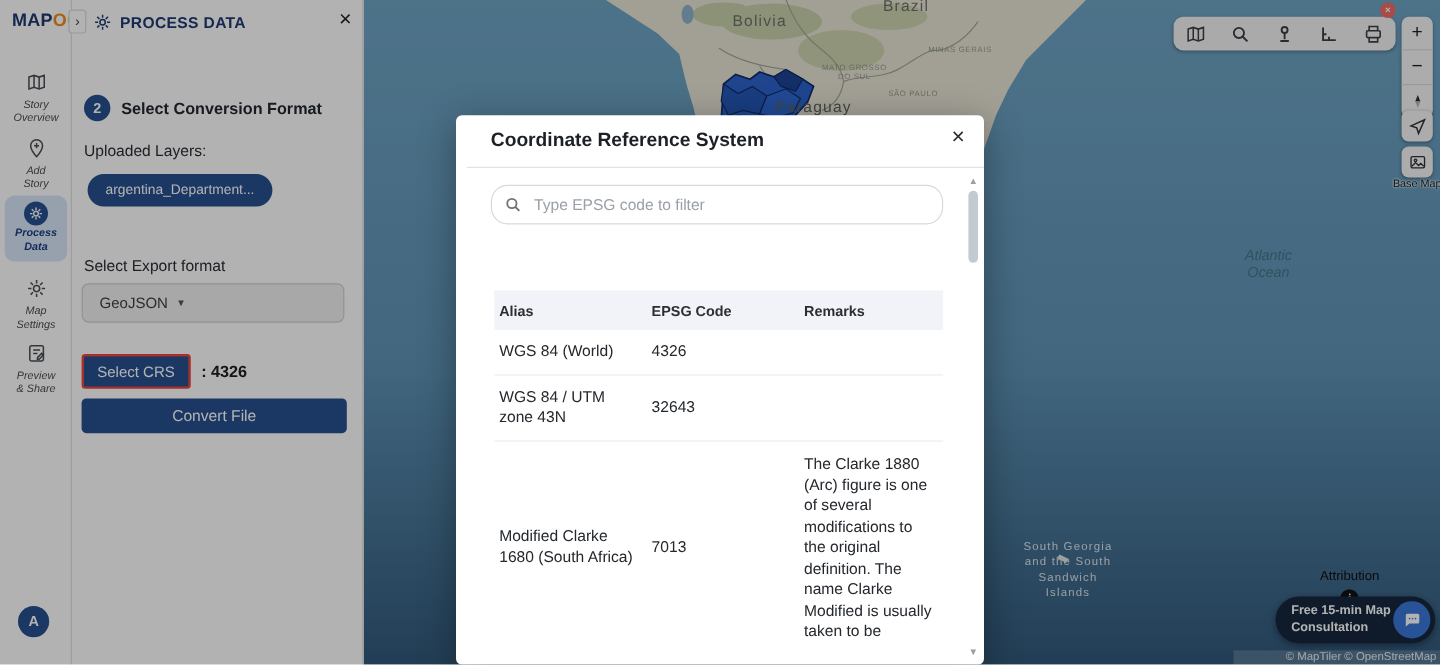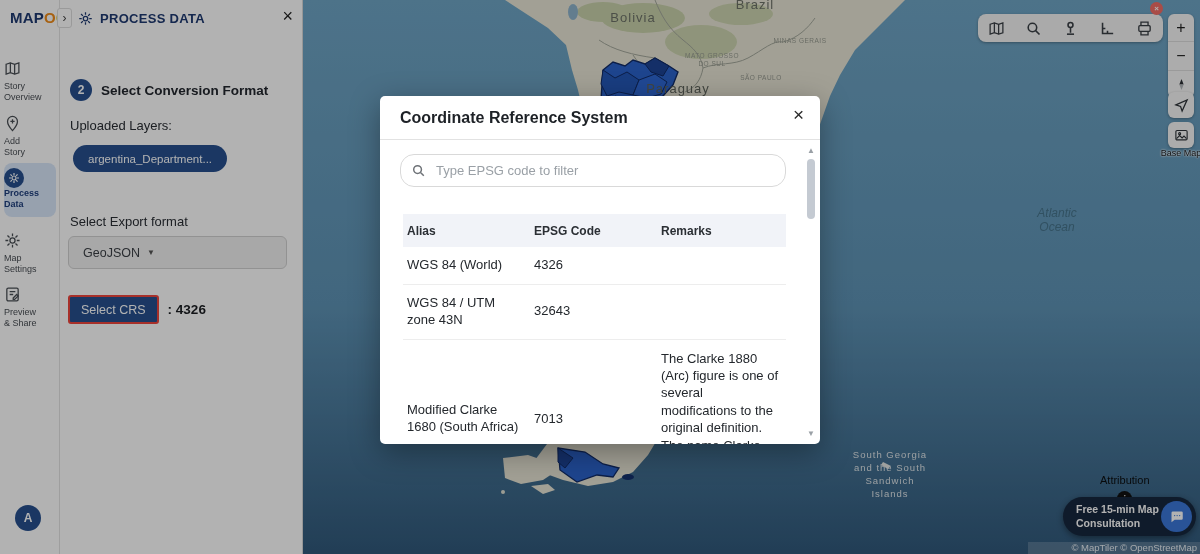--- a/index.html
+++ b/index.html
@@ -51,22 +51,22 @@
   .copyright { position:absolute; left:1028px; top:542px; width:172px; height:12px;
     background:rgba(255,255,255,.18); z-index:5; font-size:9.5px; color:#e9f0f5;
     text-align:right; padding-right:3px; line-height:12px; }
 
   
   .rail { position:absolute; left:0; top:0; width:60px; height:554px; background:#fff;
     border-right:1px solid #e3e3e3; z-index:10; }
   .logo { position:absolute; left:10px; top:9px; font-size:15px; font-weight:bold;
     letter-spacing:.2px; cursor:pointer; }
   .logo .p1 { color:#1f3a71; } .logo .p2 { color:#ef8c1a; } .logo .p3 { color:#e7c419; }
-  .rail-item { position:absolute; left:4px; width:52px; cursor:pointer;
-    color:#4a4f55; }
+  .rail-item { position:absolute; left:4px; width:52px; text-align:center; cursor:pointer;
+    color:#4a4f55;font-style:italic; }
   .rail-item svg { width:17px; height:17px; color:#4a4f55; }
   .rail-item .lbl { font-size:9px; line-height:1.25; color:#4a4f55; }
   .rail-item.active { background:#d9e7fa; border-radius:8px; padding:5px 0 6px; }
   .rail-item.active .lbl { color:#1f3f7d; font-weight:bold; }
   .gear-badge { width:20px; height:20px; background:#27508f; border-radius:50%;
     display:inline-flex; align-items:center; justify-content:center; }
   .gear-badge svg { width:12px; height:12px; color:#fff; }
   .avatar { position:absolute; left:15px; top:505px; width:26px; height:26px;
     background:#27508f; border-radius:50%; color:#fff; font-size:12px; font-weight:bold;
     text-align:center; line-height:26px; cursor:pointer; z-index:10; }
@@ -111,34 +111,34 @@
   .crs-val { margin-left:9px; font-size:13.5px; font-weight:bold; color:#1b1e22; }
   .convert-btn { position:absolute; left:8px; top:332px; width:221px; height:29px;
     background:#27508f; border-radius:4px; color:#fff; font-size:13px; display:flex;
     align-items:center; justify-content:center; cursor:pointer; }
 
   
   .backdrop { position:absolute; inset:0; background:rgba(0,0,0,.30); z-index:50;
     pointer-events:none; }
 
   
-  .modal { position:absolute; left:380px; top:96px; width:440px; height:348px; background:#fff;
-    border-radius:5px; z-index:100; box-shadow:0 8px 30px rgba(0,0,0,.35); overflow:hidden; }
+  .modal { position:absolute; left:380px; top:96px; width:440px; height:458px; background:#fff;
+    border-radius:5px; z-index:100; box-shadow:0 8px 30px rgba(0,0,0,.35); overflow:hidden;padding-left:9px; }
   .modal-header { height:44px; border-bottom:1px solid #e2e2e2; display:flex;
     align-items:center; }
   .modal-title { margin-left:20px; font-size:16px; font-weight:bold; color:#1d2126; }
   .modal-close { position:absolute; right:16px; top:8px; font-size:19px; color:#2b2b2b;
     cursor:pointer; }
   .search-box { margin:14px 34px 0 20px; height:33px; border:1px solid #d9d9d9;
     border-radius:14px; display:flex; align-items:center; }
   .search-box svg { width:15px; height:15px; color:#6f7378; margin:0 10px; }
   .search-box input { flex:1; border:none; outline:none; font-size:13px; color:#333;
     font-family:"Liberation Sans", sans-serif; background:transparent; }
   .search-box input::placeholder { color:#9aa0a6; }
-  .crs-table { margin:27px 34px 0 23px; }
+  .crs-table { margin:55px 34px 0 23px; }
   .t-head { display:grid; grid-template-columns:127px 127px 1fr; background:#f1f3f8;
     height:33px; align-items:center; }
   .t-head > div { font-size:12px; font-weight:bold; color:#2b2f34; padding-left:4px; }
   .t-row { display:grid; grid-template-columns:127px 127px 1fr; border-bottom:1px solid #ededed;
     align-items:center; cursor:pointer; }
   .t-row > div { font-size:13px; color:#24282d; padding:10px 6px 10px 4px; line-height:1.3; }
   .t-row .remarks { line-height:1.34; }
   .modal-scrollbar { position:absolute; right:3px; top:50px; bottom:6px; width:12px; }
   .sb-arrow { position:absolute; left:0; width:12px; font-size:8px; color:#9aa0a6;
     text-align:center; cursor:pointer; }
@@ -348,20 +348,21 @@
     <div class="layer-chip">argentina_Department...</div>
     <div class="field-label" style="top:214px;">Select Export format</div>
     <div class="dropdown">
       <span class="val">GeoJSON</span>
       <span class="caret">▼</span>
     </div>
     <div class="crs-row">
       <div class="crs-btn">Select CRS</div>
       <span class="crs-val">: 4326</span>
     </div>
+    <div class="convert-btn">Convert File</div>
   </div>
 
   <div class="backdrop"></div>
 
   <div class="modal">
     <div class="modal-header">
       <span class="modal-title">Coordinate Reference System</span>
       <span class="modal-close">×</span>
     </div>
     <div class="search-box">

